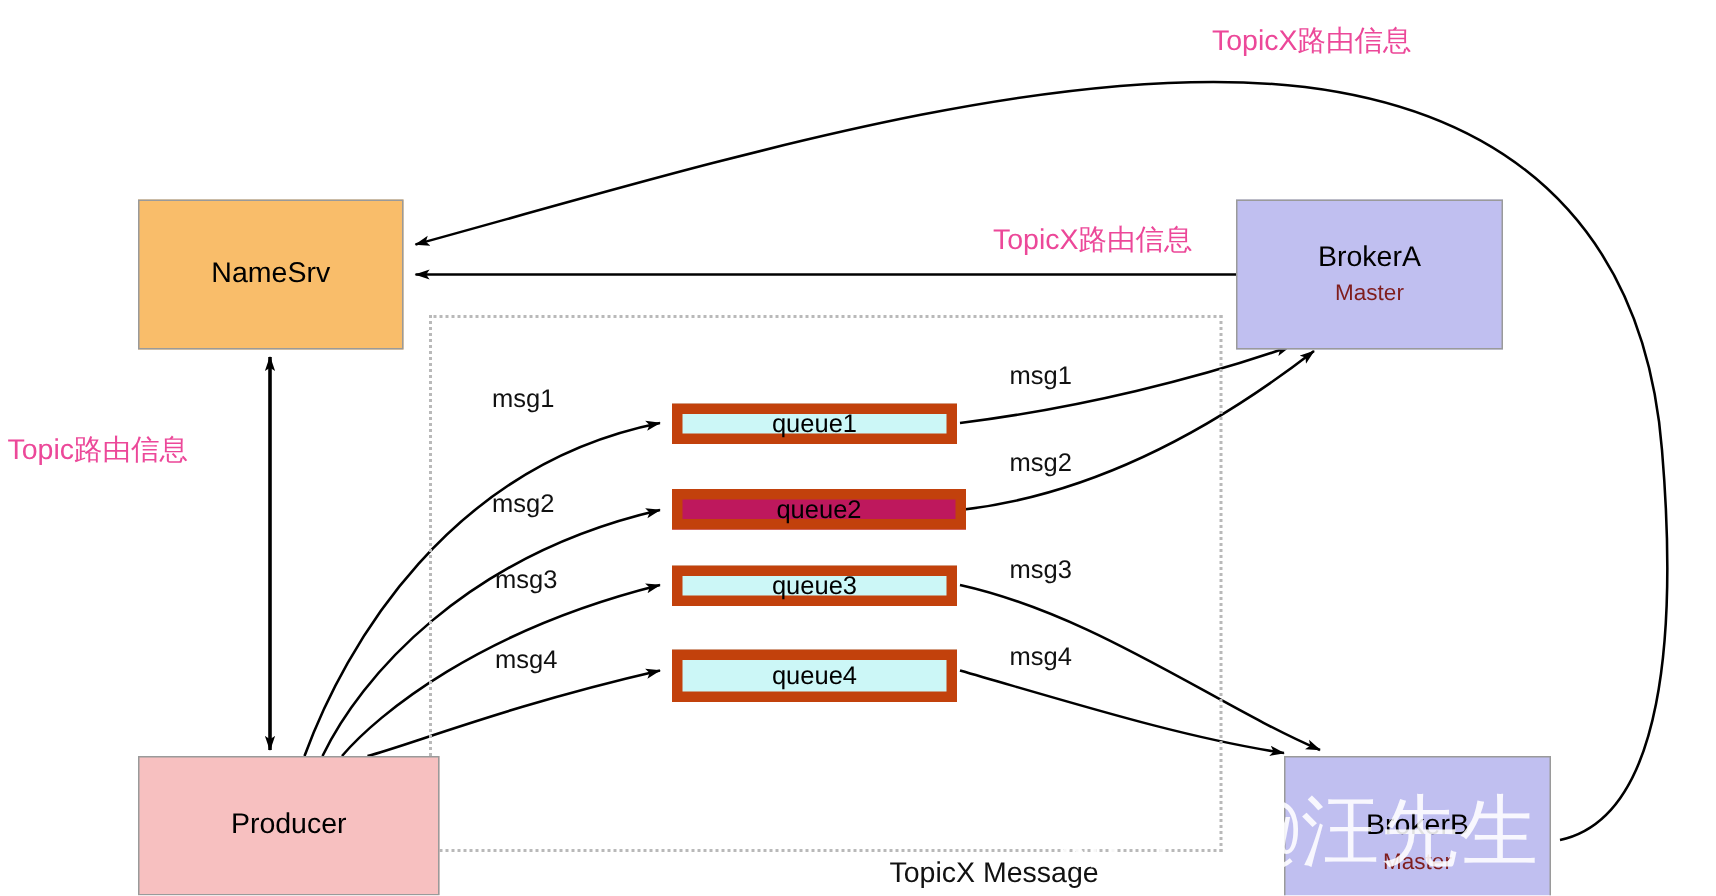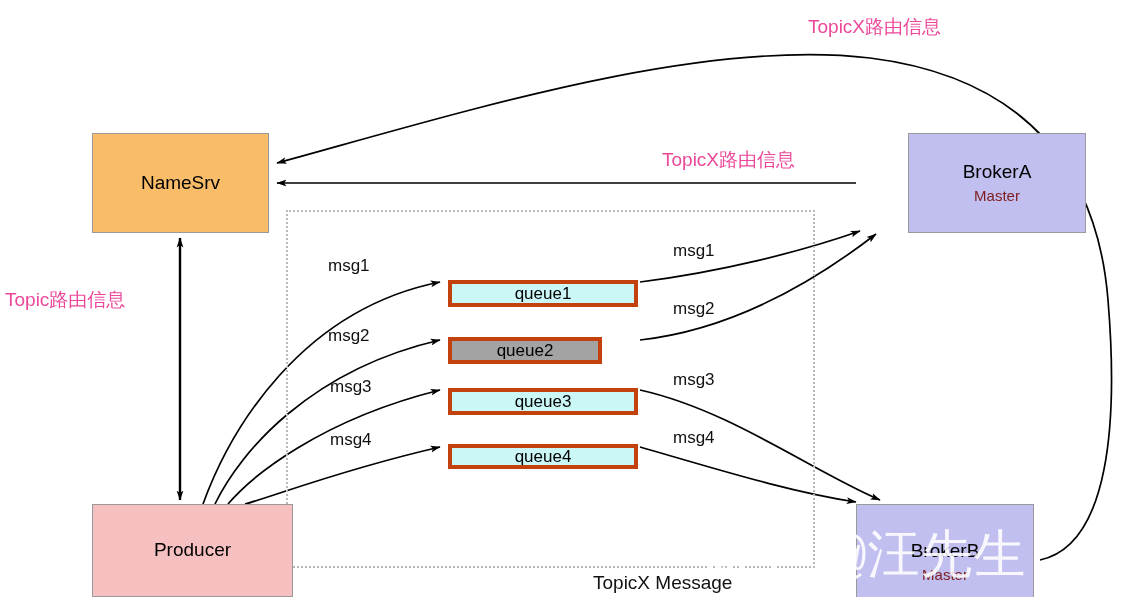--- a/index.html
+++ b/index.html
@@ -38,27 +38,26 @@
   }
   .node-sub {
     font-size: 15px;
     color: #7f1d1d;
     line-height: 1.3;
     margin-top: 2px;
   }
   .queue-box {
     position: absolute;
     box-sizing: border-box;
-    border: 4px solid #c2410c;
+    border: 7px solid #c2410c;
     display: flex;
     align-items: center;
     justify-content: center;
     font-size: 17px;
     color: #000000;
-    margin-top: 11px;
   }
   .dashed-region {
     position: absolute;
     box-sizing: border-box;
     border: 2px dotted #b9b9b9;
     background: transparent;
   }
   .edge-label {
     position: absolute;
     font-size: 17px;
@@ -121,44 +120,44 @@
 
     <path d="M640,447 C720,470 790,492 856,502" fill="none" stroke="#000000" stroke-width="1.7" marker-end="url(#arrowhead)"></path>
   </svg>
 
   <div class="dashed-region" style="left:286px; top:210px; width:529px; height:358px;"></div>
 
   <div class="node-box" style="left:92px; top:133px; width:177px; height:100px; background:#f9bd6a;">
     <span class="node-title">NameSrv</span>
   </div>
 
-  <div class="node-box" style="left:908px; top:133px; width:178px; height:100px; background:#c0bff0;align-items:center;">
+  <div class="node-box" style="left:824px; top:133px; width:178px; height:100px; background:#c0bff0;align-items:center;">
     <span class="node-title">BrokerA</span>
     <span class="node-sub">Master</span>
   </div>
 
   <div class="node-box" style="left:856px; top:504px; width:178px; height:116px; background:#c0bff0;">
     <span class="node-title">BrokerB</span>
     <span class="node-sub">Master</span>
   </div>
 
   <div class="node-box" style="left:92px; top:504px; width:201px; height:93px; background:#f7c0c0;">
     <span class="node-title">Producer</span>
   </div>
 
   <div class="queue-box" style="left:448px; top:269px; width:190px; height:27px; background:#ccf7f7;">
     <span>queue1</span>
   </div>
-  <div class="queue-box" style="left:448px; top:326px; width:154px; height:27px; background:#a3a3a3;">
+  <div class="queue-box" style="left:448px; top:326px; width:196px; height:27px; background:#be185d;">
     <span>queue2</span>
   </div>
   <div class="queue-box" style="left:448px; top:377px; width:190px; height:27px; background:#ccf7f7;">
     <span>queue3</span>
   </div>
-  <div class="queue-box" style="left:448px; top:433px; width:190px; height:25px; background:#ccf7f7;">
+  <div class="queue-box" style="left:448px; top:433px; width:190px; height:35px; background:#ccf7f7;">
     <span>queue4</span>
   </div>
 
   <div class="big-label" style="left:808px; top:14px;">TopicX路由信息</div>
   <div class="big-label" style="left:662px; top:147px;">TopicX路由信息</div>
   <div class="big-label" style="left:5px; top:287px;">Topic路由信息</div>
 
   <div class="region-label" style="left:593px; top:524px;margin-top:48px;">TopicX Message</div>
 
   <div class="edge-label" style="left:328px; top:256px;">msg1</div>

